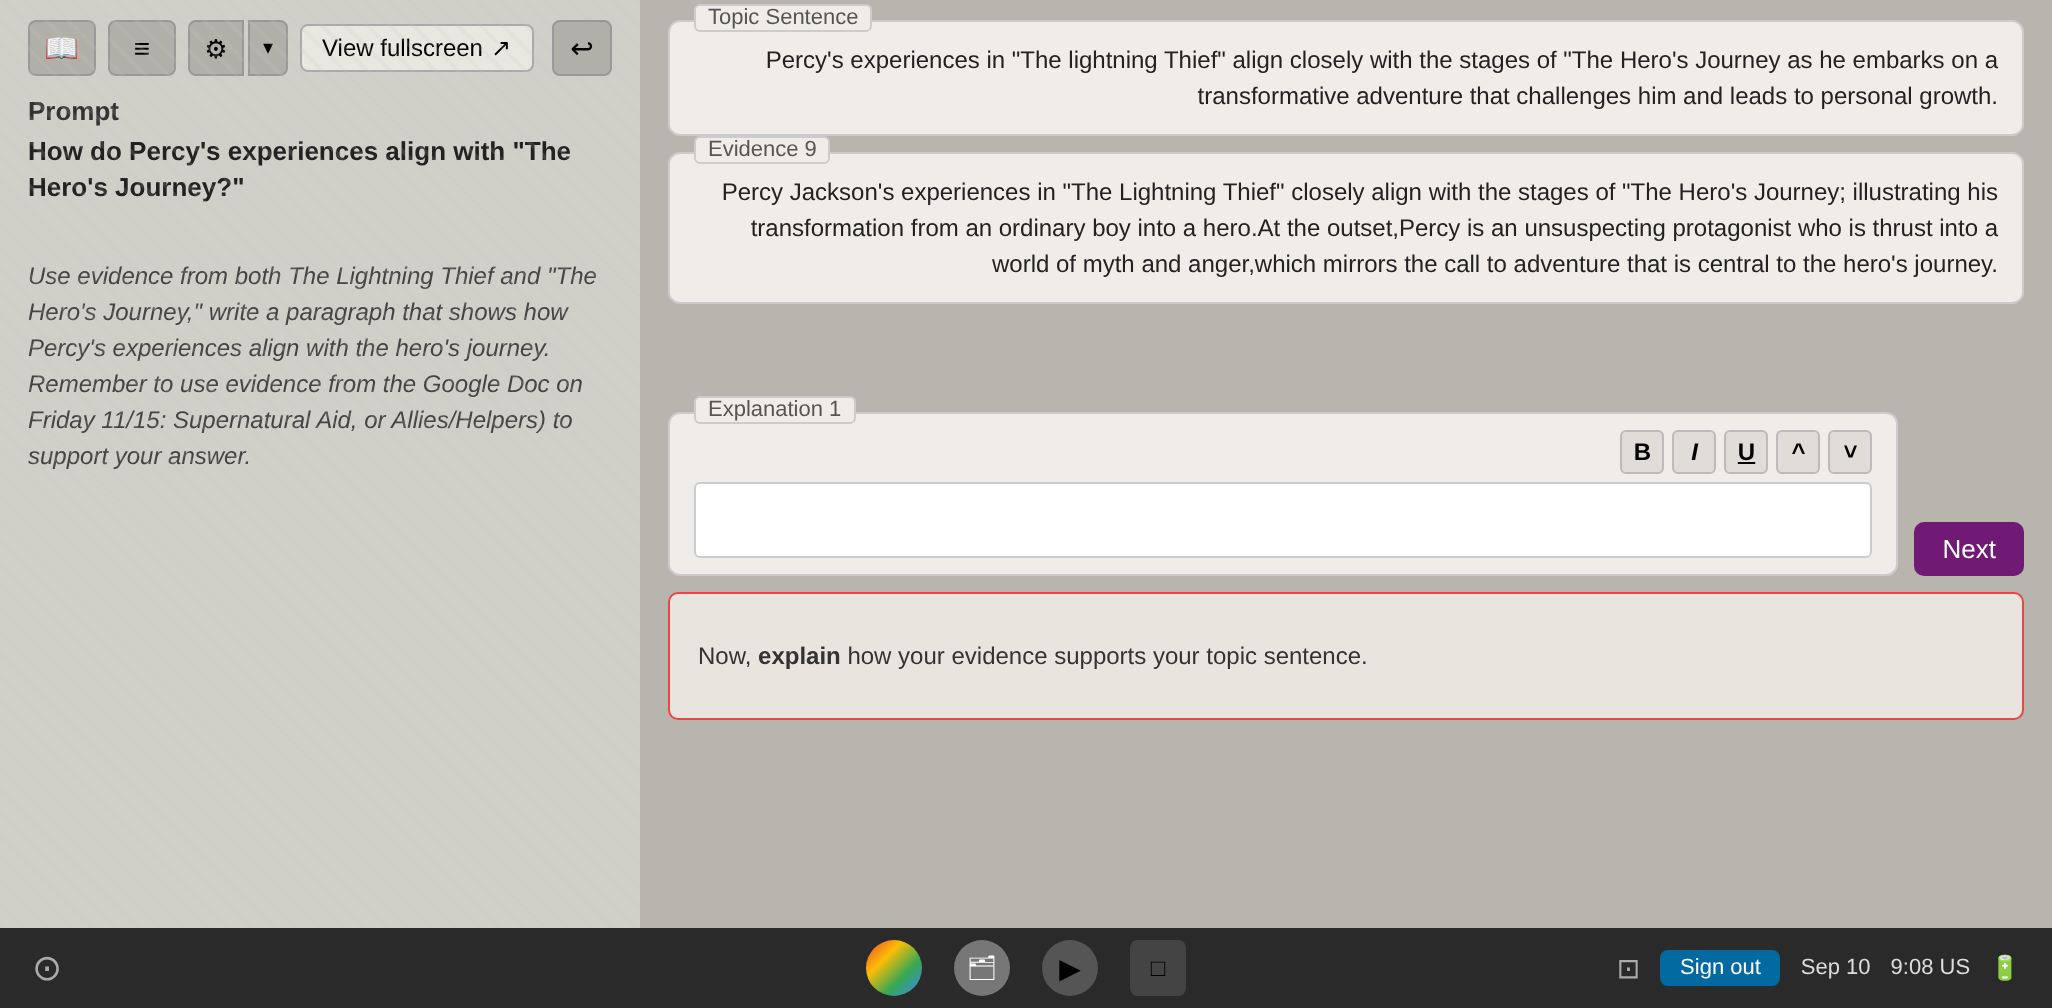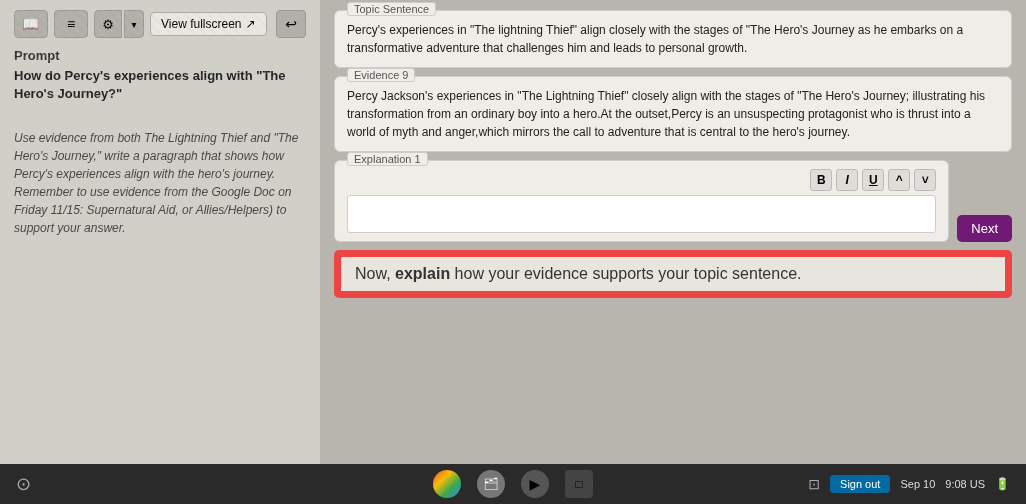--- a/index.html
+++ b/index.html
@@ -144,20 +144,21 @@
       gap: 8px;
       overflow-y: auto;
     }
 
     .card {
       background: #f0ede8;
       border: 1px solid #ccc;
       border-radius: 6px;
       padding: 10px 12px;
       position: relative;
+      text-align: right;
     }
 
     .card-label {
       position: absolute;
       top: -9px;
       left: 12px;
       background: #f0ede8;
       padding: 0 6px;
       font-size: 11px;
       color: #555;
@@ -234,24 +235,24 @@
       border-radius: 5px;
       padding: 6px 14px;
       font-size: 13px;
       cursor: pointer;
       align-self: flex-end;
       margin-top: 2px;
     }
 
     .hint-bar {
       background: #e8e5de;
-      border: 7px solid #ef4444;
+      border: 1px solid #ef4444;
       border-radius: 5px;
-      padding: 8px 14px;
-      font-size: 16px;
+      padding: 24px 14px;
+      font-size: 12px;
       color: #333;
     }
 
     .hint-bar strong {
       font-weight: bold;
     }
 
     
     .taskbar {
       height: 40px;
@@ -332,20 +333,21 @@
       display: flex;
       gap: 8px;
       align-items: flex-start;
     }
 
     .explanation-main {
       flex: 1;
       display: flex;
       flex-direction: column;
       gap: 4px;
+      margin-top: 46px;
     }
 
     .explanation-top-row {
       display: flex;
       align-items: center;
     }
 
     .expl-card-wrap {
       position: relative;
       flex: 1;

